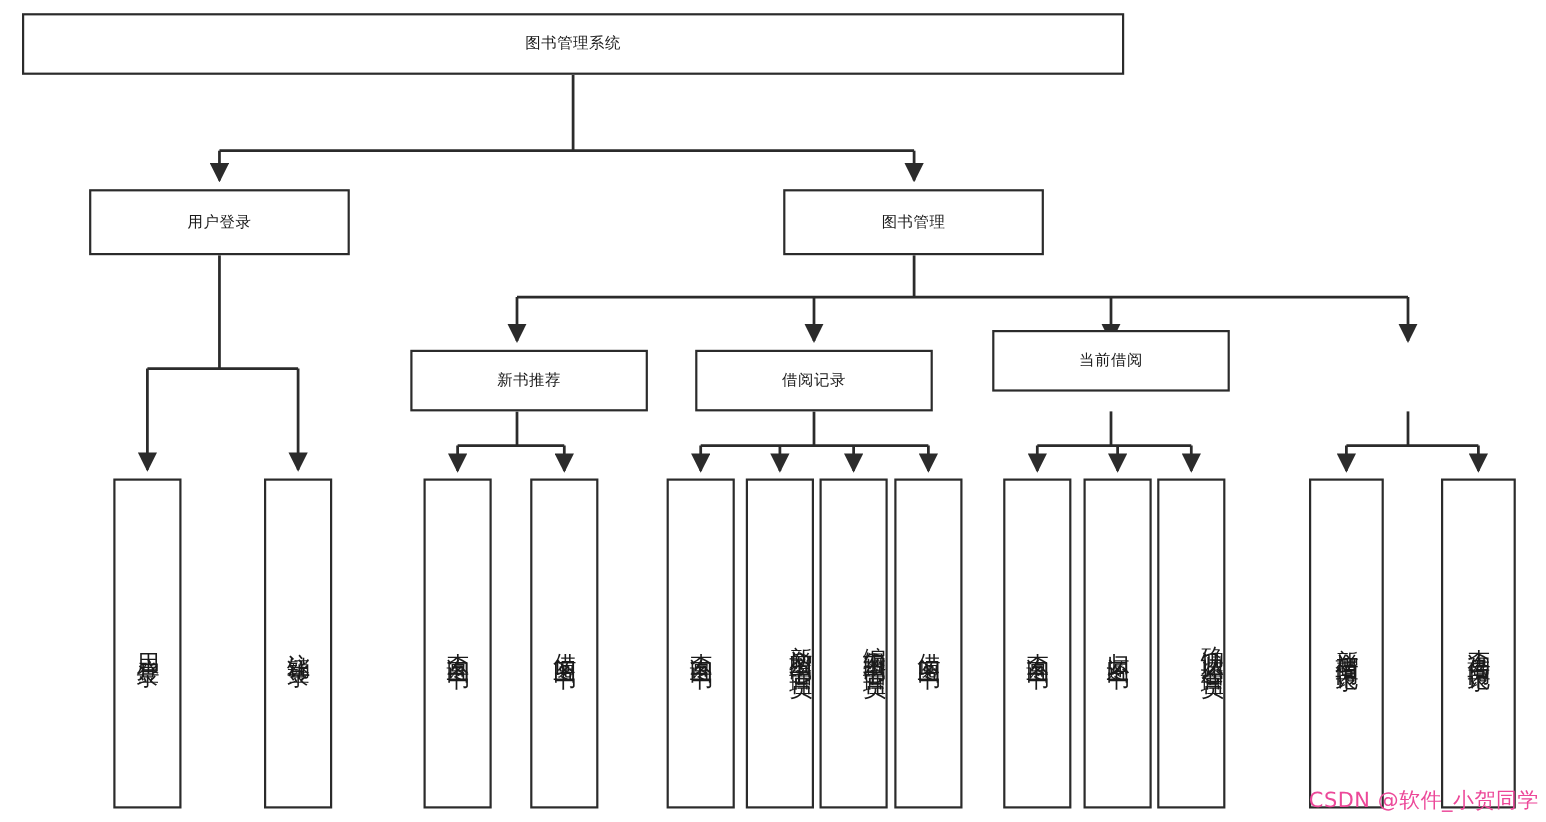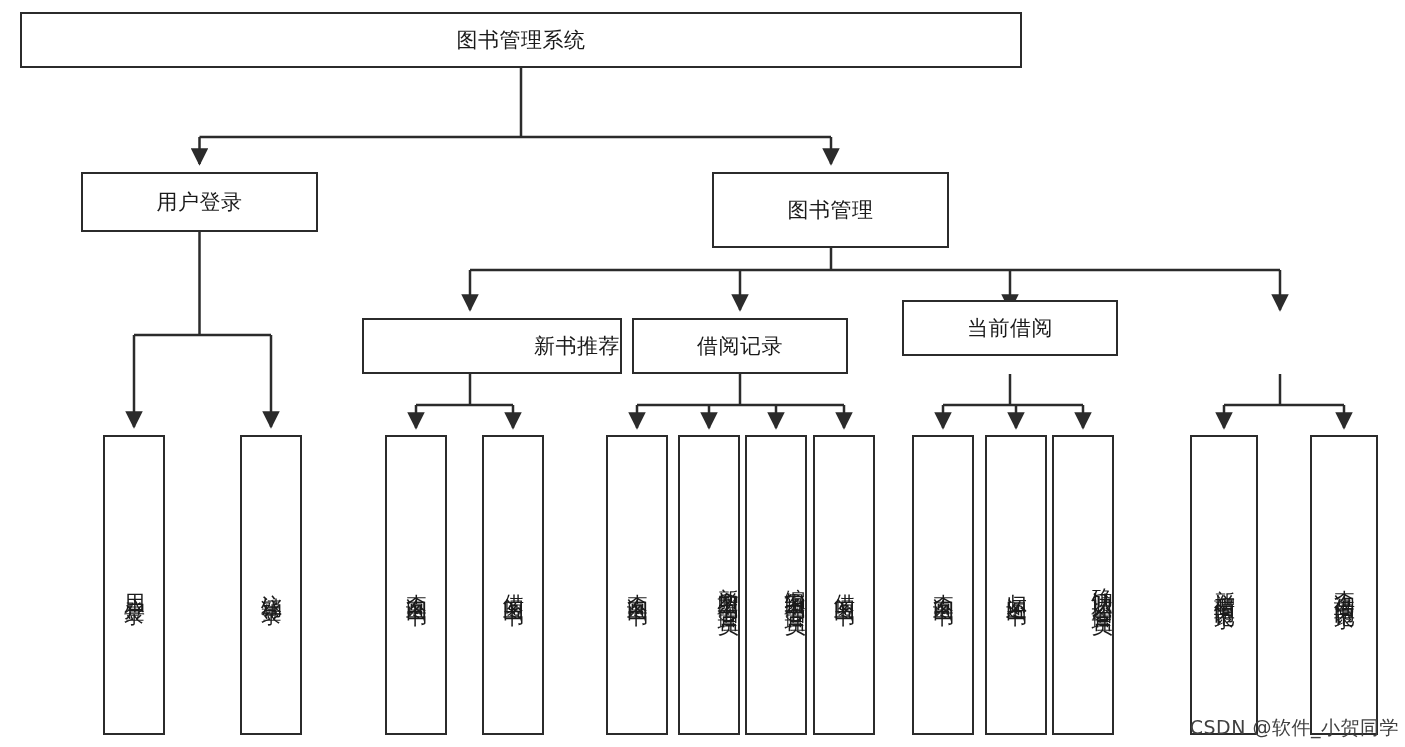--- a/index.html
+++ b/index.html
@@ -28,21 +28,21 @@
     box-sizing: border-box;
     border: 2.5px solid #2b2b2b;
     background: #ffffff;
     display: flex;
     align-items: center;
     justify-content: center;
     color: #1a1a1a;
   }
   .node.h {
     
-    font-size: 21px;
+    font-size: 14px;
     letter-spacing: 0.5px;
   }
   .node.v {
     
     writing-mode: vertical-rl;
     text-orientation: upright;
     font-size: 21px;
     align-items: flex-start;
     justify-content: center;
     letter-spacing: 4px;
@@ -59,21 +59,21 @@
   }
   .node .lbl {
     display: block;
     white-space: nowrap;
   }
   #watermark {
     position: absolute;
     right: 6px;
     bottom: 6px;
     font-size: 19px;
-    color: #404040;
+    color: #ec4899;
     white-space: nowrap;
     letter-spacing: 0.5px;
   }
 </style>
 </head>
 <body>
 
 <div id="canvas">
 
   <svg class="wires" viewBox="0 0 1405 747" xmlns="http://www.w3.org/2000/svg">
@@ -127,25 +127,25 @@
     </g>
   </svg>
 
   <div class="node h" id="n-root" style="left: 20px; top: 12px; width: 1002px; height: 56px;">
     <span class="lbl">图书管理系统</span>
   </div>
 
   <div class="node h" id="n-l2-0" style="left: 81px; top: 172px; width: 237px; height: 60px;">
     <span class="lbl">用户登录</span>
   </div>
-  <div class="node h" id="n-l2-1" style="left: 712px; top: 172px; width: 237px; height: 76px;">
+  <div class="node h" id="n-l2-1" style="left: 712px; top: 172px; width: 237px; height: 60px;">
     <span class="lbl">图书管理</span>
   </div>
 
-  <div class="node h" id="n-l3-0" style="left: 362px; top: 318px; width: 260px; height: 56px; justify-content: flex-end;">
+  <div class="node h" id="n-l3-0" style="left: 373px; top: 318px; width: 216px; height: 56px;">
     <span class="lbl">新书推荐</span>
   </div>
   <div class="node h" id="n-l3-1" style="left: 632px; top: 318px; width: 216px; height: 56px;">
     <span class="lbl">借阅记录</span>
   </div>
   <div class="node h" id="n-l3-2" style="left: 902px; top: 300px; width: 216px; height: 56px;">
     <span class="lbl">当前借阅</span>
   </div>
 
   <div class="node v mid" id="n-lf-0" style="left: 103px; top: 435px; width: 62px; height: 300px;">

